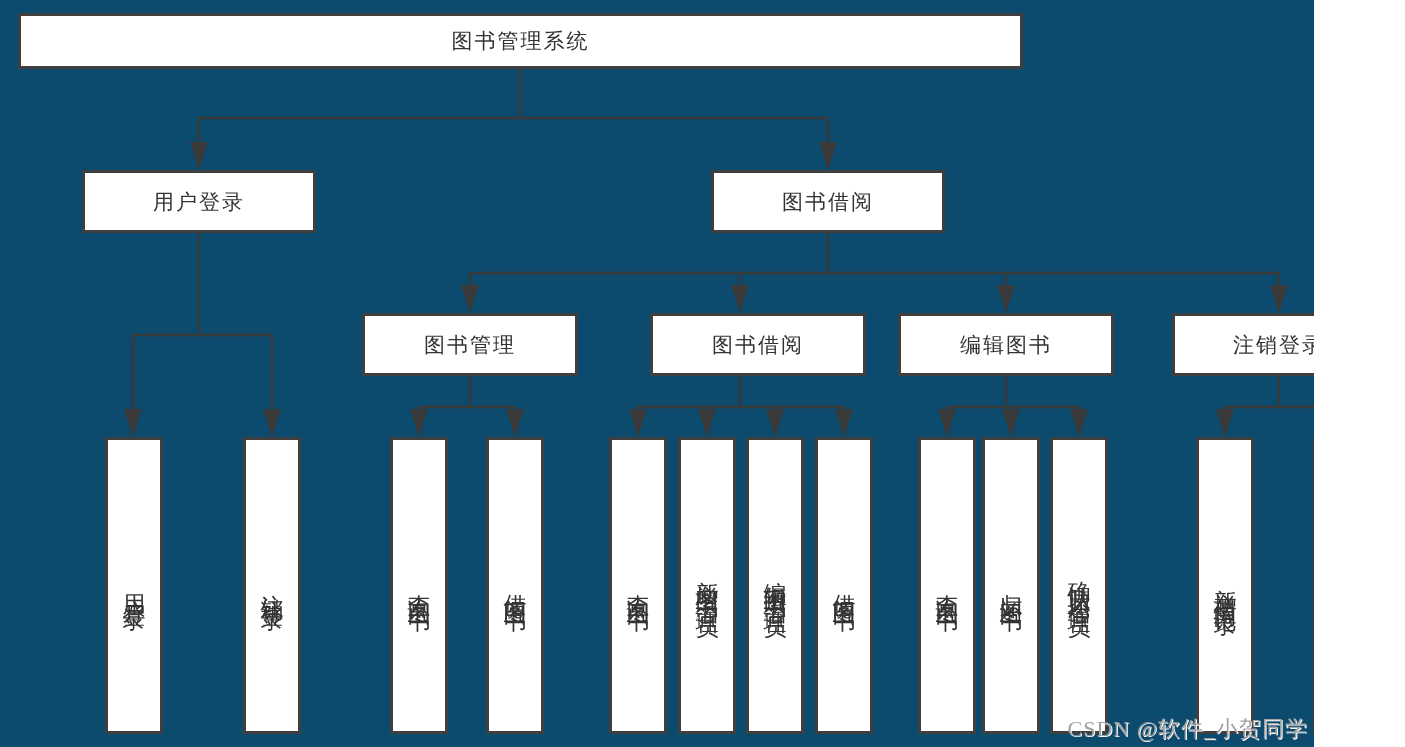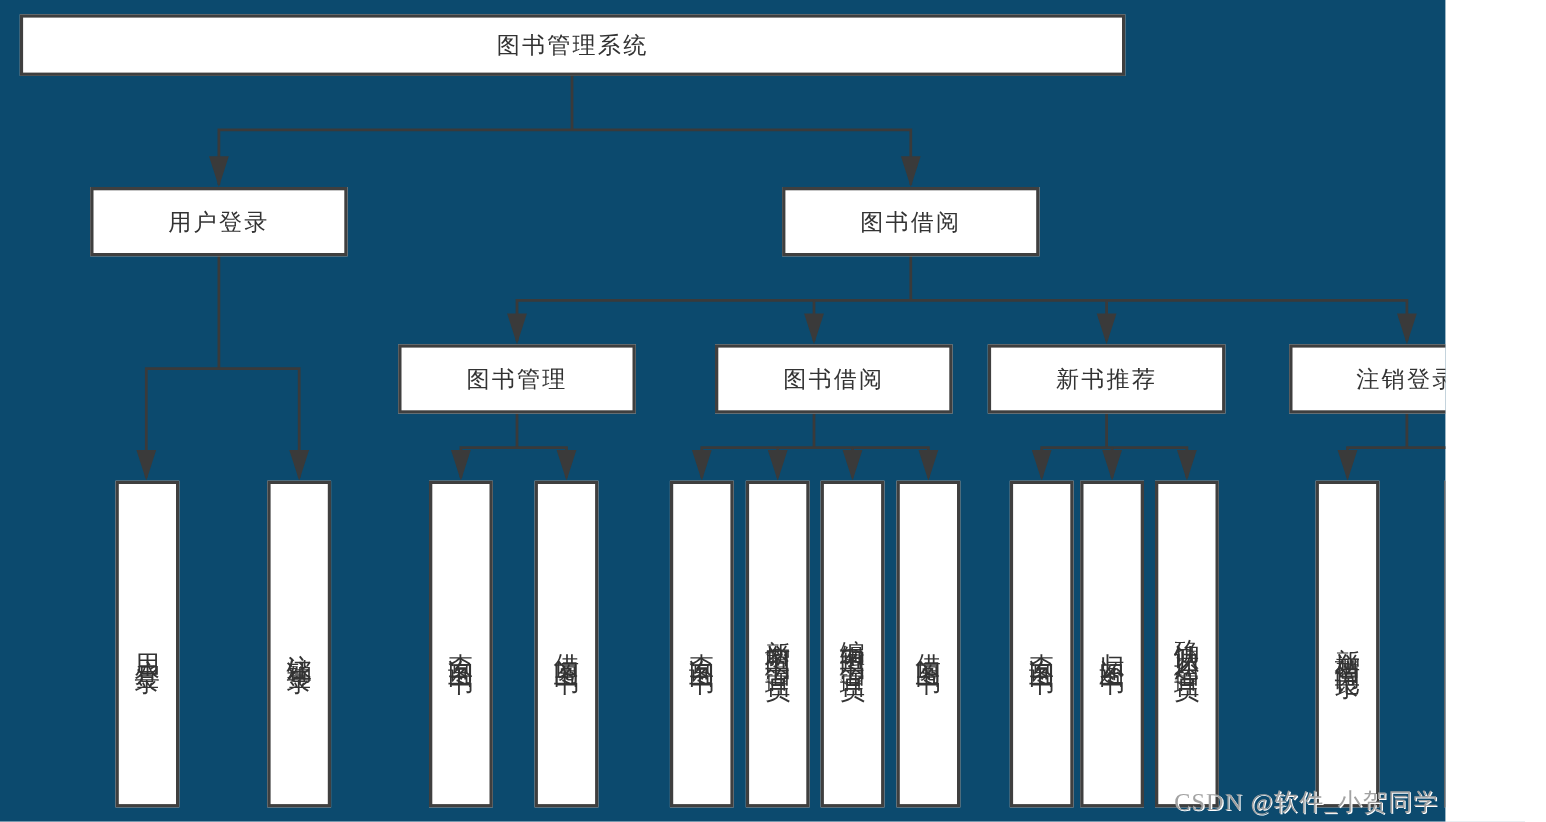--- a/index.html
+++ b/index.html
@@ -109,21 +109,21 @@
     <span class="hlabel">图书借阅</span>
   </div>
 
   <div class="box" style="left:362px;top:313px;width:216px;height:63px">
     <span class="hlabel">图书管理</span>
   </div>
   <div class="box" style="left:650px;top:313px;width:216px;height:63px">
     <span class="hlabel">图书借阅</span>
   </div>
   <div class="box" style="left:898px;top:313px;width:216px;height:63px">
-    <span class="hlabel">新书推荐</span>
+    <span class="hlabel">编辑图书</span>
   </div>
   <div class="box" style="left:1172px;top:313px;width:214px;height:63px">
     <span class="hlabel">注销登录</span>
   </div>
 
   <div class="box" style="left:105px;top:437px;width:58px;height:297px">
     <span class="vtext">用户登录</span>
   </div>
   <div class="box" style="left:243px;top:437px;width:58px;height:297px">
     <span class="vtext">注销登录</span>

